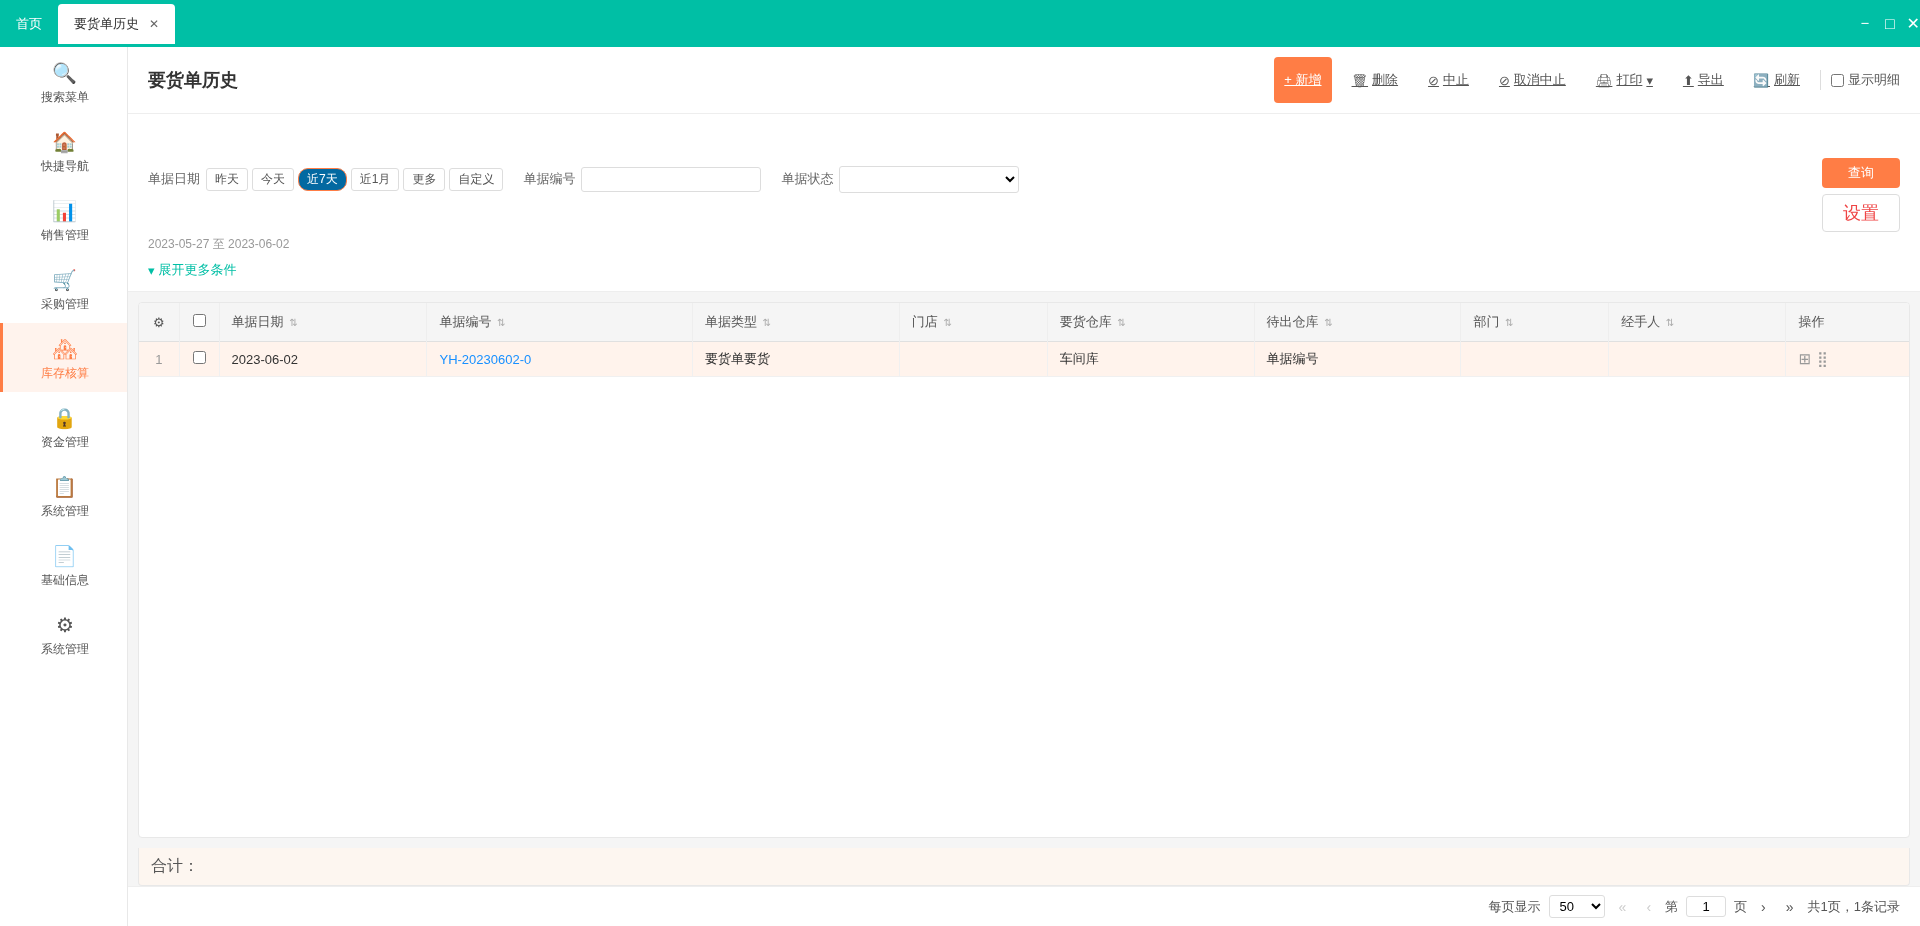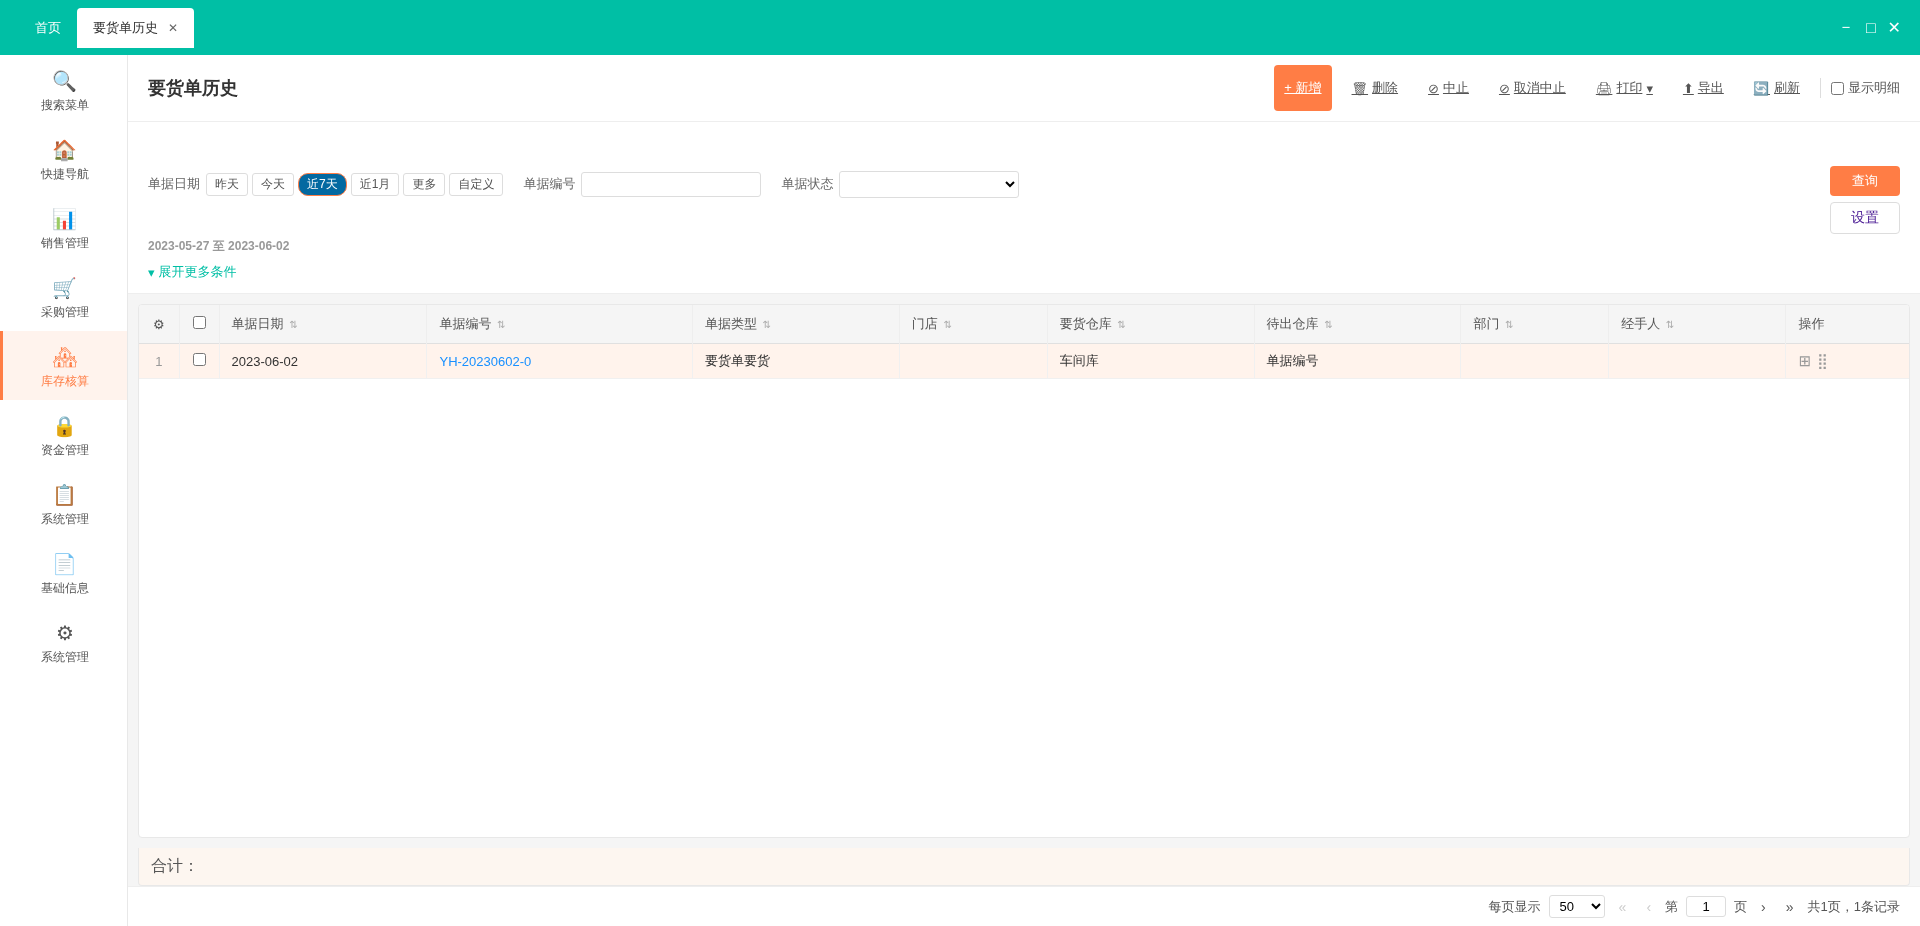--- a/index.html
+++ b/index.html
@@ -1,24 +1,24 @@
 <!DOCTYPE html>
 <html><head>
   <meta charset="utf-8">
   <style>
     * { box-sizing: border-box; margin: 0; padding: 0; }
     body { font-family: 'Microsoft YaHei', Arial, sans-serif; font-size: 13px; background: #f5f5f5; color: #333; display: flex; flex-direction: column; height: 926px; overflow: hidden; }
 
     
     .top-bar {
-      height: 55px;
+      height: 47px;
       background: #00bfa5;
       display: flex;
       align-items: center;
-      padding: 0 19px;
+      padding: 0 0;
       gap: 0;
       flex-shrink: 0;
     }
     .top-bar-tab {
       height: 40px;
       padding: 0 16px;
       display: flex;
       align-items: center;
       cursor: pointer;
       color: #fff;
@@ -155,21 +155,21 @@
       cursor: pointer;
       font-size: 12px;
       color: #555;
     }
     .date-btn.active {
       background: #0369a1;
       color: #fff;
       border-color: #ff7d45;
       border-radius: 10px;
     }
-    .date-range { font-size: 12px; color: #999; margin-top: 18px; font-weight: bold; }
+    .date-range { font-size: 12px; color: #999; margin-top: 18px; }
     .filter-input {
       border: 1px solid #ddd;
       border-radius: 3px;
       padding: 4px 8px;
       font-size: 13px;
       width: 180px;
       outline: none;
     }
     .filter-select {
       border: 1px solid #ddd;
@@ -200,26 +200,26 @@
       background: #ff7d45;
       color: #fff;
       border: none;
       border-radius: 4px;
       padding: 6px 20px;
       cursor: pointer;
       font-size: 13px;
     }
     .btn-settings {
       background: #fff;
-      color: #4c1d95;
+      color: #ef4444;
       border: 1px solid #ddd;
       border-radius: 4px;
       padding: 6px 20px;
       cursor: pointer;
-      font-size: 14px;
+      font-size: 18px;
     }
 
     
     .table-container {
       flex: 1;
       overflow-y: auto;
       background: #fff;
       margin: 10px;
       border: 1px solid #e8e8e8;
       border-radius: 4px;

